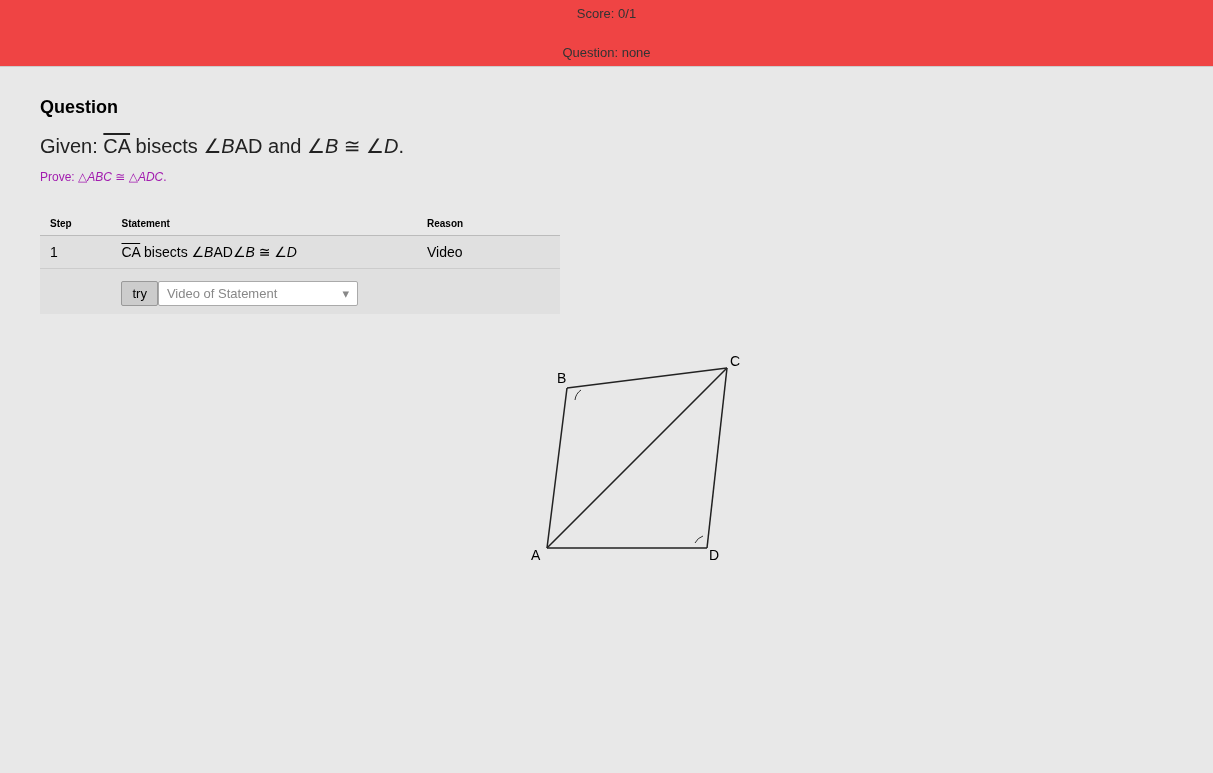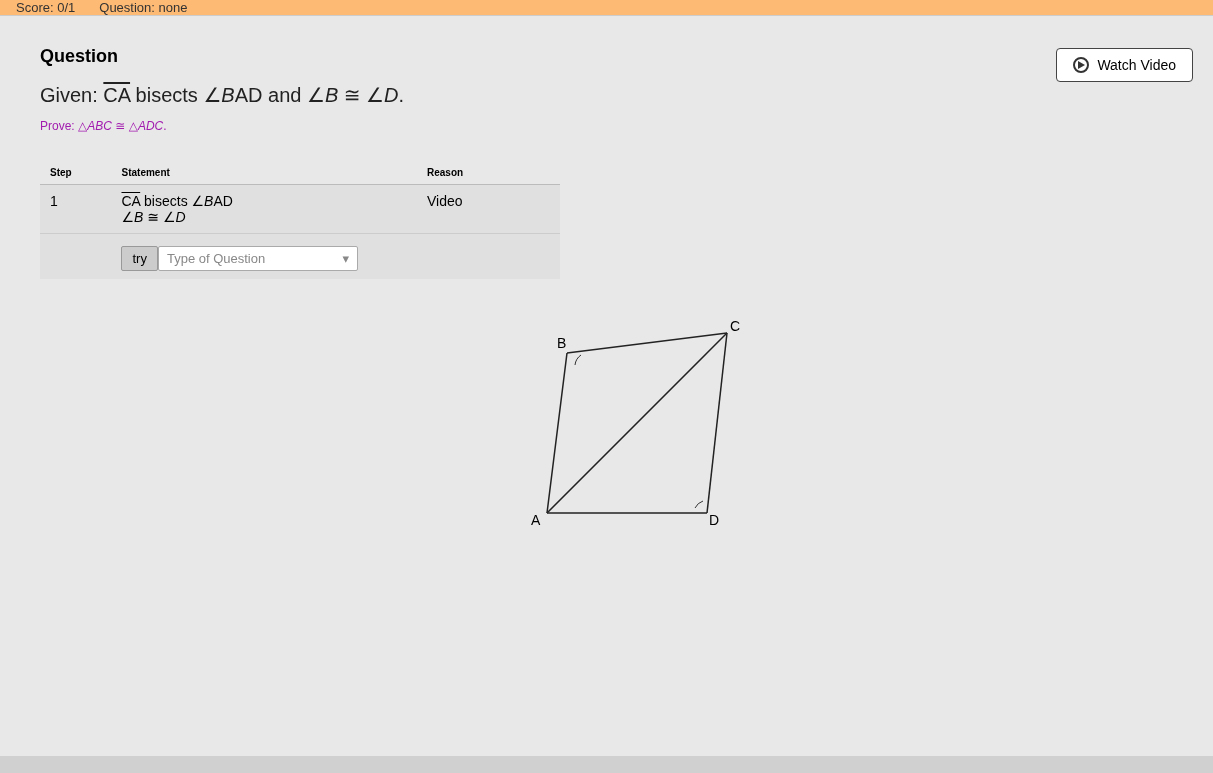--- a/index.html
+++ b/index.html
@@ -3,26 +3,27 @@
   <meta charset="utf-8">
   <style>
     * { box-sizing: border-box; margin: 0; padding: 0; }
     body {
       font-family: Arial, sans-serif;
       background: #d0d0d0;
       min-height: 773px;
       position: relative;
     }
     .top-bar {
-      background: #fdba74;
-      padding: 0 16px;
+      background: #ef4444;
+      padding: 6px 16px;
       display: flex;
       align-items: center;
       gap: 24px;
       border-bottom: 1px solid #ccc;
+      flex-direction: column;
     }
     .top-bar-text {
       font-size: 13px;
       color: #333;
     }
     .main-content {
       background: #e8e8e8;
       margin: 0;
       padding: 30px 40px 56px 40px;
       min-height: 740px;
@@ -66,21 +67,21 @@
       background: #e0e0e0;
     }
     .proof-table tr:nth-child(2) td {
       border-top: 1px solid #ccc;
     }
     .step-col { width: 60px; }
     .statement-col { width: 240px; }
     .reason-col { width: 120px; margin-top: 15px; }
     .statement-block {
       display: flex;
-      flex-direction: column;
+      flex-direction: row;
     }
     .statement-line {
       display: block;
     }
     .try-row {
       display: flex;
       align-items: center;
       gap: 0;
       margin-top: 4px;
     }
@@ -193,21 +194,21 @@
           </div>
         </td>
         <td class="reason-col">Video</td>
       </tr>
       <tr>
         <td></td>
         <td>
           <div class="try-row">
             <button class="try-button">try</button>
             <div class="statement-dropdown">
-              <span>Type of Question</span>
+              <span>Video of Statement</span>
               <span>▾</span>
             </div>
           </div>
         </td>
         <td></td>
       </tr>
     </tbody>
   </table>
 
   <div class="diagram-container">
@@ -224,20 +225,14 @@
       <text x="283" y="28" font-size="14" font-family="Arial">C</text>
       <text x="84" y="222" font-size="14" font-family="Arial">A</text>
       <text x="262" y="222" font-size="14" font-family="Arial">D</text>
 
       <path d="M 128,62 A 14,14 0 0,1 134,52" class="angle-arc"></path>
 
       <path d="M 248,205 A 14,14 0 0,1 256,198" class="angle-arc"></path>
     </svg>
   </div>
 
-  <button class="watch-video-btn">
-    <div class="play-icon">
-      <div class="play-triangle"></div>
-    </div>
-    <span>Watch Video</span>
-  </button>
 
 </div>
 
 </body></html>

